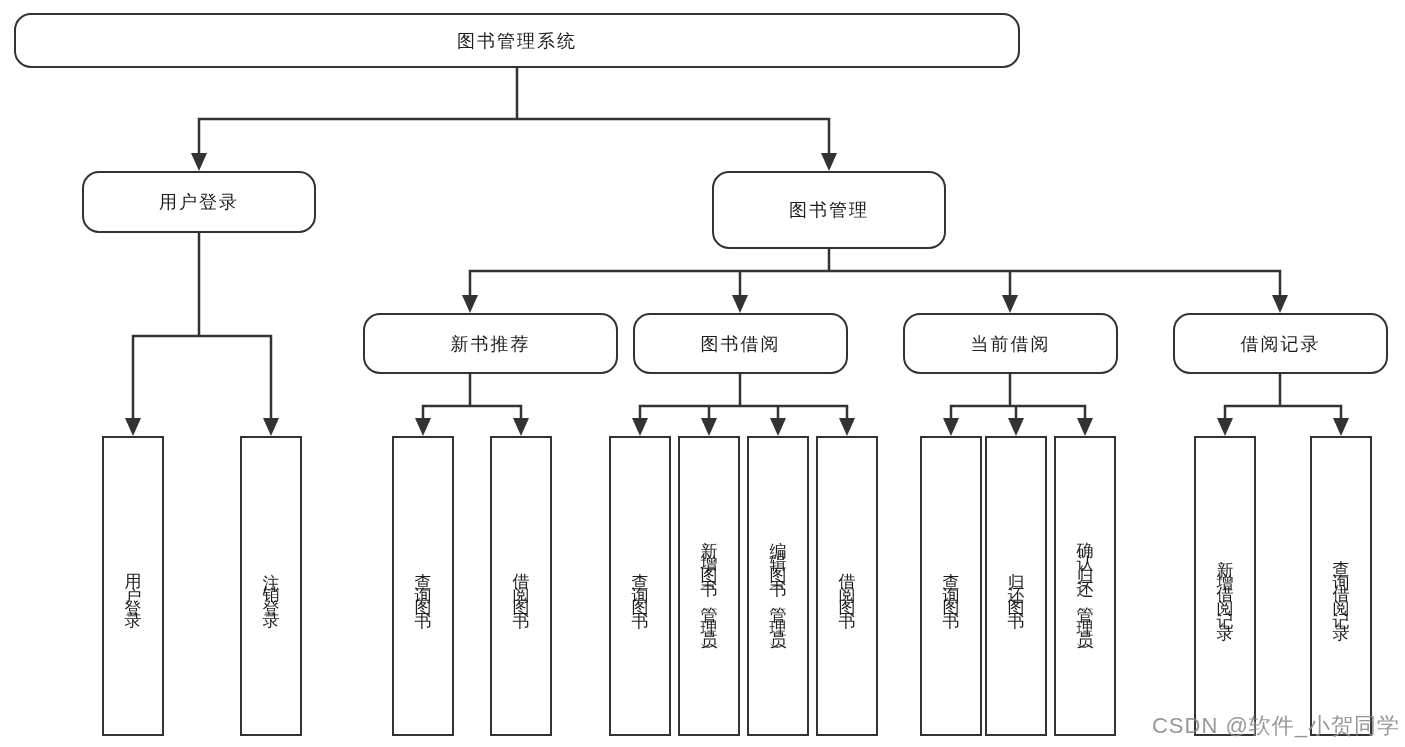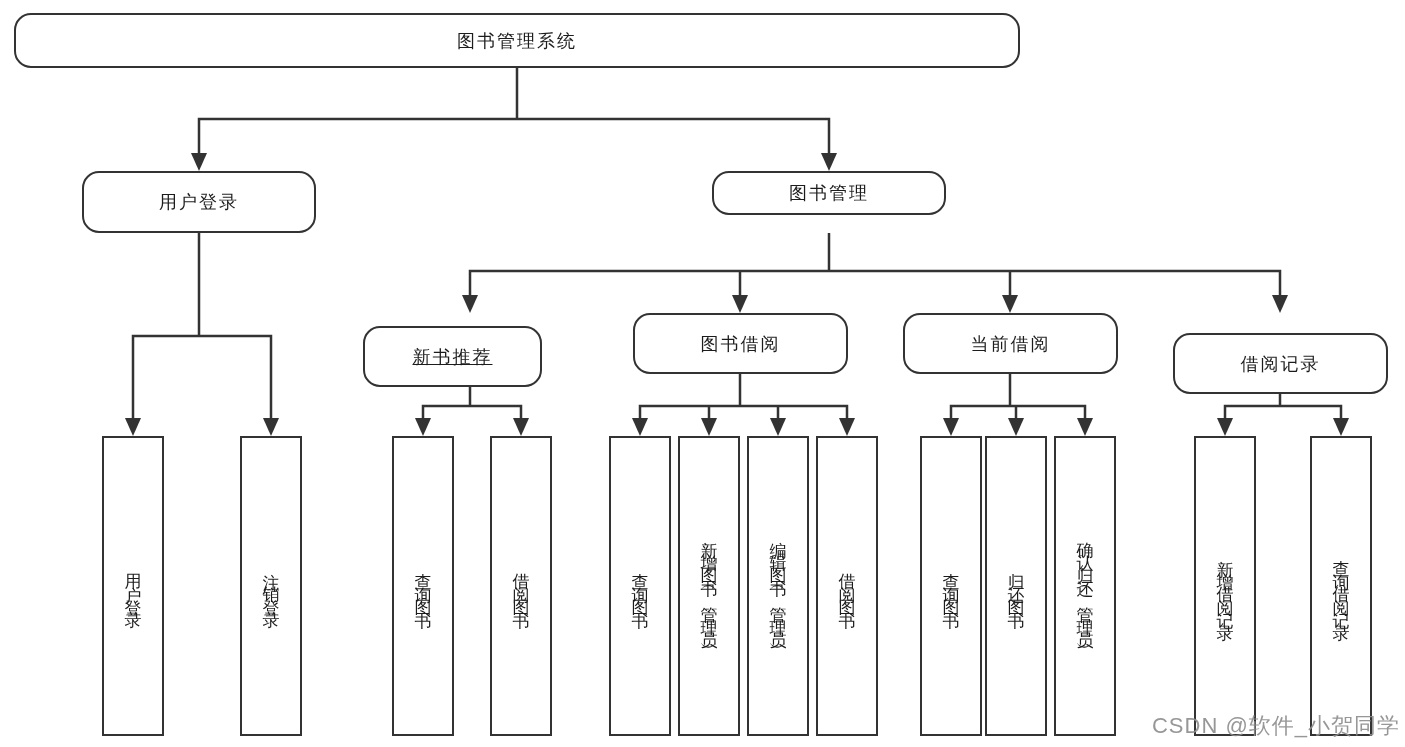--- a/index.html
+++ b/index.html
@@ -49,25 +49,25 @@
     right: 5px;
     bottom: 6px;
     font-size: 22px;
     color: rgba(140, 140, 140, 0.9);
     letter-spacing: 1px;
     white-space: nowrap;
   }
   
   #node-root        { left: 14px;   top: 13px;  width: 1006px; height: 55px; }
   #node-user-login  { left: 82px;   top: 171px; width: 234px;  height: 62px; }
-  #node-book-mgmt   { left: 712px;  top: 171px; width: 234px;  height: 44px; }
-  #node-new-book    { left: 363px;  top: 326px; width: 179px;  height: 61px; text-decoration: underline; }
+  #node-book-mgmt   { left: 712px;  top: 171px; width: 234px;  height: 78px; }
+  #node-new-book    { left: 363px;  top: 313px; width: 255px;  height: 61px; }
   #node-borrowing   { left: 633px;  top: 313px; width: 215px;  height: 61px; }
   #node-current     { left: 903px;  top: 313px; width: 215px;  height: 61px; }
-  #node-records     { left: 1173px; top: 313px; width: 215px;  height: 61px; margin-top: 20px; }
+  #node-records     { left: 1173px; top: 313px; width: 215px;  height: 61px; }
   #leaf-login       { left: 102px;  }
   #leaf-logout      { left: 240px;  }
   #leaf-nb-query    { left: 392px;  }
   #leaf-nb-borrow   { left: 490px;  }
   #leaf-bb-query    { left: 609px;  }
   #leaf-bb-add      { left: 678px;  }
   #leaf-bb-edit     { left: 747px;  }
   #leaf-bb-borrow   { left: 816px;  }
   #leaf-cb-query    { left: 920px;  }
   #leaf-cb-return   { left: 985px;  }

